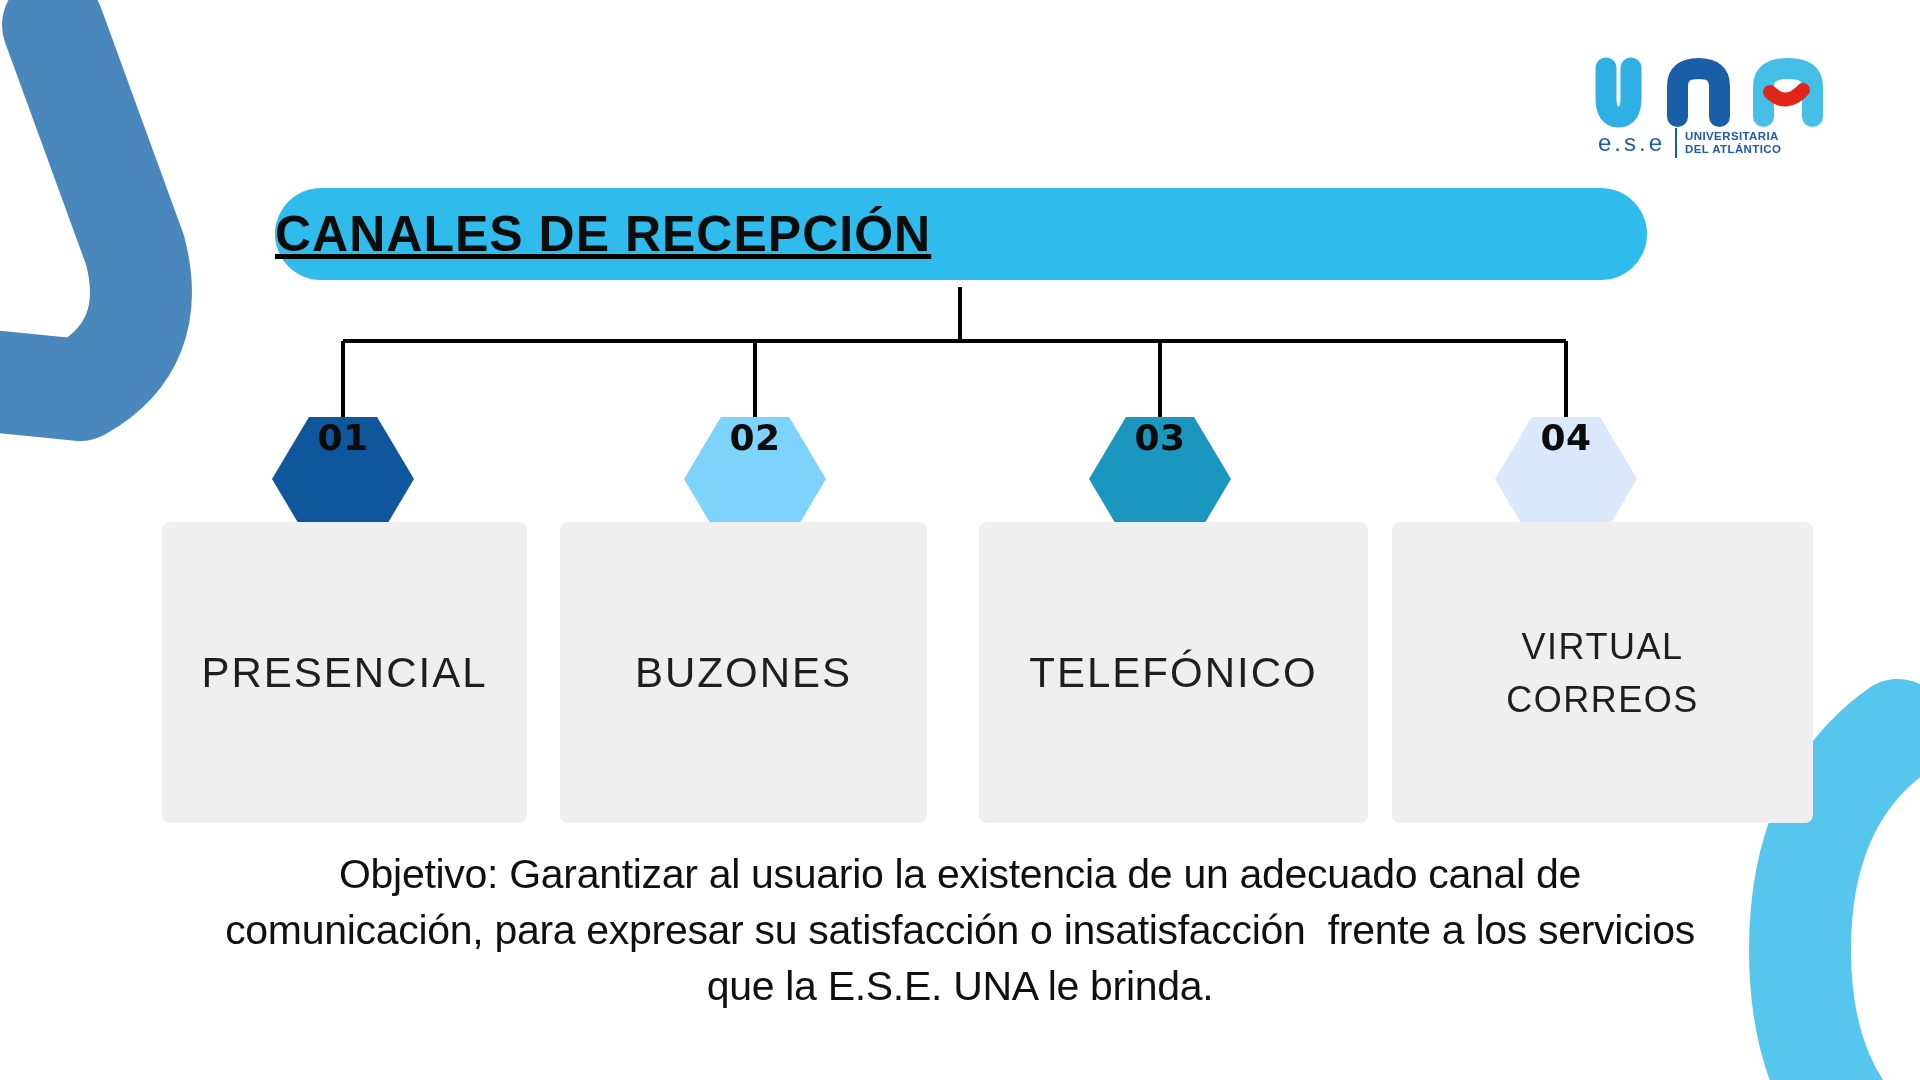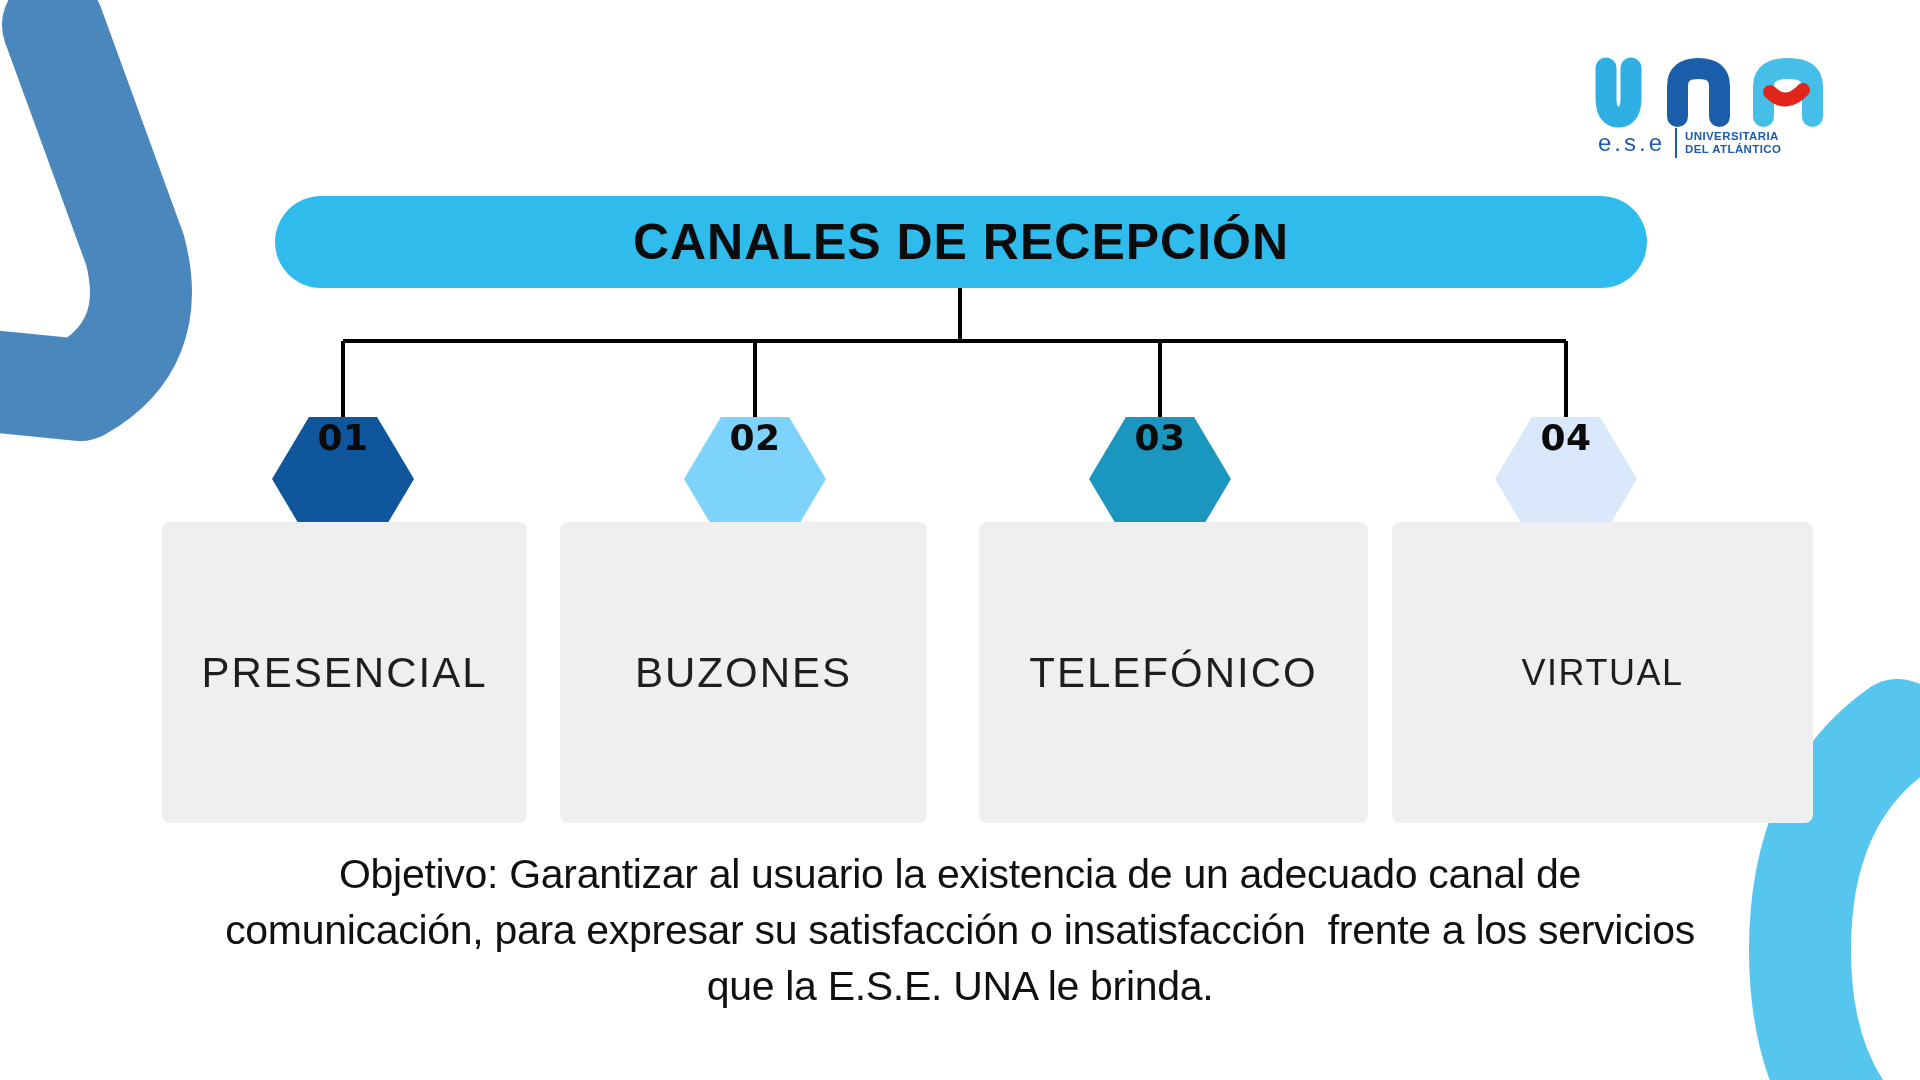--- a/index.html
+++ b/index.html
@@ -17,22 +17,22 @@
   
   .logo{left:1590px;top:40px;width:260px;height:130px;}
   .logo-sub{position:absolute;left:8px;top:88px;display:flex;align-items:center;}
   .logo-ese{font-size:24px;letter-spacing:3px;color:#1D5CA8;font-weight:400;}
   .logo-sep{width:2px;height:30px;background:#1D5CA8;margin:0 8px 0 10px;}
   .logo-org{display:flex;flex-direction:column;justify-content:center;}
   .logo-org div{font-size:11.5px;font-weight:bold;color:#1D5CA8;line-height:13px;letter-spacing:0.4px;}
 
   
   .banner{
-    left:275px;top:196px;width:1372px;height:92px;border-radius:46px;
-    display:flex;align-items:center;justify-content:center;
+    left:275px;top:188px;width:1372px;height:92px;border-radius:46px;
+    display:flex;align-items:center;text-decoration:underline;
   }
   .banner h1{
     margin:0;font-size:50px;font-weight:800;color:#0c0c0c;letter-spacing:1px;
   }
 
   
   #connectors{left:0;top:0;width:1920px;height:1080px;}
 
   
   .hex{
@@ -127,19 +127,20 @@
   <div class="line">PRESENCIAL</div>
 </div>
 <div class="card card2" style="background: rgb(239, 239, 239);">
   <div class="line">BUZONES</div>
 </div>
 <div class="card card3" style="background: rgb(239, 239, 239);">
   <div class="line">TELEFÓNICO</div>
 </div>
 <div class="card card4" style="background: rgb(239, 239, 239);">
   <div class="line">VIRTUAL</div>
+  <div class="line">CORREOS</div>
 </div>
 
 <div class="abs objective">
   <div class="obj-line">Objetivo: Garantizar al usuario la existencia de un adecuado canal de</div>
   <div class="obj-line">comunicación, para expresar su satisfacción o insatisfacción  frente a los servicios</div>
   <div class="obj-line">que la E.S.E. UNA le brinda.</div>
 </div>
 
 </body></html>

